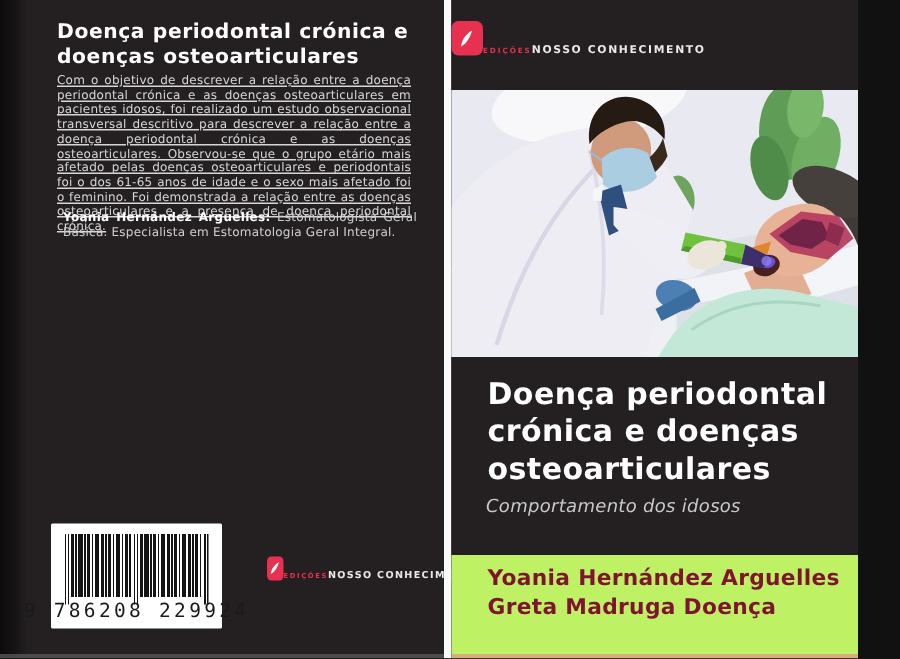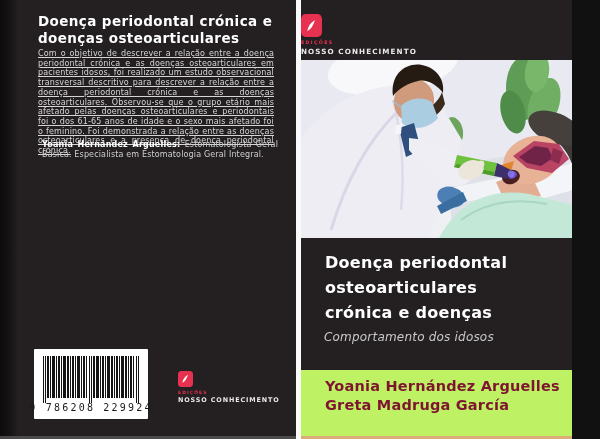--- a/index.html
+++ b/index.html
@@ -23,25 +23,25 @@
   .back-bio{
     position:absolute;left:38px;top:136px;width:236px;margin:4px;
     color:#cfcfcf;font-size:8px;line-height:10px;text-align:justify;letter-spacing:.15px;
   }
   .back-bio b{color:#ffffff;letter-spacing:.2px;}
   
   .barcode{position:absolute;left:34px;top:349px;width:114px;height:70px;background:#ffffff;
     border-radius:1px;display:flex;flex-direction:column;align-items:center;justify-content:flex-start;}
   .barcode svg{margin-top:7px;width:96px;height:47px;display:block;}
   .barcode-digits{
-    color:#1a1a1a;font-size:10px;letter-spacing:2.2px;line-height:8px;margin-top:1px;
+    color:#1a1a1a;font-size:13px;letter-spacing:2.2px;line-height:8px;margin-top:1px;
     font-family:"DejaVu Sans Mono","Liberation Mono",monospace;white-space:nowrap;
   }
   
-  .publisher{position:absolute;display:flex;flex-direction:column;align-items:flex-start;}
+  .publisher{position:absolute;display:flex;flex-direction:row;align-items:flex-end;}
   .pub-mark{background:#e73150;border-radius:22%;display:flex;align-items:center;justify-content:center;}
   .publisher-back{left:178px;top:371px;width:80px;}
   .publisher-back .pub-mark{width:15px;height:16px;}
   .publisher-front{left:0;top:14px;width:299px;}
   .publisher-front .pub-mark{width:21px;height:23px;}
   .pub-small{color:#e73150;font-weight:bold;}
   .publisher-back .pub-small{font-size:4.5px;letter-spacing:1.1px;margin-top:3px;}
   .publisher-front .pub-small{font-size:4.8px;letter-spacing:1.3px;margin-top:3px;}
   .pub-name{color:#e9e7e7;font-weight:bold;white-space:nowrap;}
   .publisher-back .pub-name{font-size:6.4px;letter-spacing:.9px;margin-top:1px;}
@@ -49,21 +49,21 @@
   
   .spine{position:absolute;left:296px;top:0;width:5px;height:439px;background:#fafafa;}
   
   .front-panel{position:absolute;left:301px;top:0;width:299px;height:439px;background:#242021;}
   .front-header{position:absolute;left:0;top:0;width:299px;height:60px;background:#242021;}
   .photo{position:absolute;left:0;top:60px;width:299px;height:178px;overflow:hidden;background:#e9eaf1;}
   .photo svg{display:block;width:100%;height:100%;}
   .title-block{position:absolute;left:0;top:238px;width:299px;height:132px;background:#242021;}
   .front-title{
     margin:0;position:absolute;left:24px;top:12px;width:260px;
-    color:#ffffff;font-size:16px;line-height:25px;font-weight:bold;letter-spacing:.3px;
+    color:#ffffff;font-size:20px;line-height:25px;font-weight:bold;letter-spacing:.3px;
   }
   .front-title span{display:block;}
   .front-subtitle{
     position:absolute;left:23px;top:92px;width:260px;
     color:#c9c9c9;font-size:12px;font-style:italic;letter-spacing:.2px;
   }
   .authors-band{position:absolute;left:0;top:370px;width:299px;height:69px;background:#bef264;}
   .author-line{
     margin:0 0 0 24px;color:#7e1430;font-weight:bold;font-size:14.5px;line-height:18.5px;letter-spacing:.2px;
   }
@@ -224,27 +224,27 @@
         <circle cx="180" cy="104" r="3.4" fill="#ece5d9"></circle>
 
         <ellipse cx="150" cy="137" rx="14" ry="10" fill="#4c80b4" transform="rotate(16 150 137)"></ellipse>
         <path d="M136 146 L162 132 L166 141 L140 154 Z" fill="#3a6ea0"></path>
       </svg>
     </div>
 
     <div class="title-block">
       <h2 class="front-title">
           <span>Doença periodontal</span>
+          <span>crónica e doenças</span>
           <span>osteoarticulares</span>
-          <span>crónica e doenças</span>
         </h2>
       <div class="front-subtitle">Comportamento dos idosos</div>
     </div>
 
     <div class="authors-band">
       <p class="author-line">Yoania Hernández Arguelles</p>
-      <p class="author-line">Greta Madruga García</p>
+      <p class="author-line">Greta Madruga Doença</p>
     </div>
   </div>
 
   <div class="bottom-edge-left"></div>
   <div class="bottom-edge-right"></div>
 </div>
 
 </body></html>

